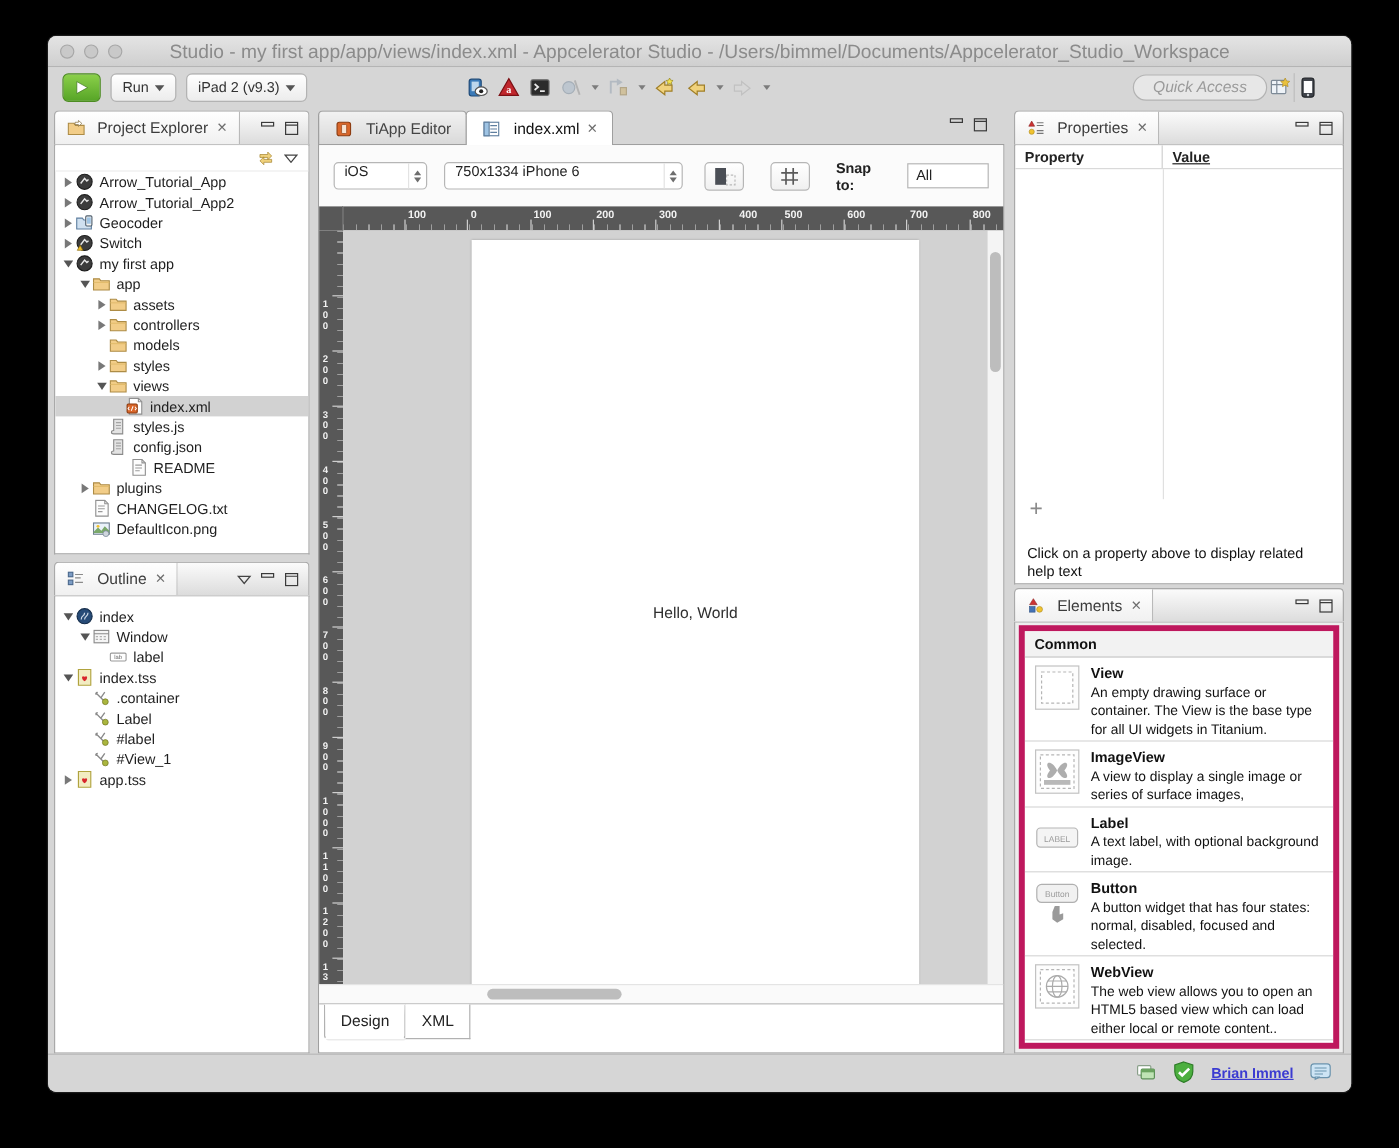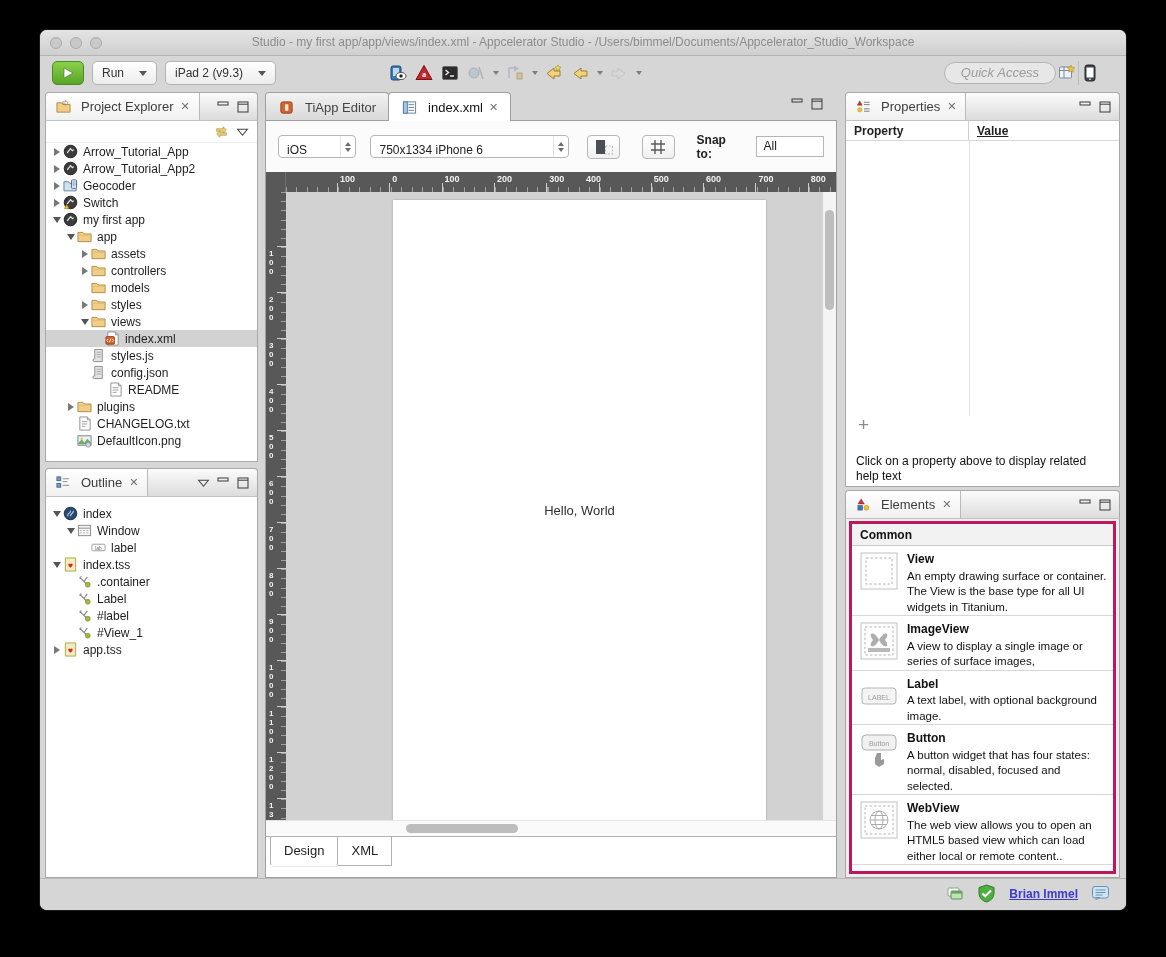--- a/index.html
+++ b/index.html
@@ -4,26 +4,26 @@
 <style>
   * { margin:0; padding:0; box-sizing:border-box; }
   html,body { width:1166px; height:957px; background:#000; font-family:"Liberation Sans",sans-serif; overflow:hidden; }
   .screen { position:relative; width:1166px; height:957px; background:#000; }
   .win { position:absolute; left:40px; top:30px; width:1086px; height:880px; background:#d6d6d6; border-radius:7px; overflow:hidden; box-shadow:0 0 0 1px #1a1a1a; }
 
   
   .titlebar { position:relative; height:26px; background:linear-gradient(#e4e4e4,#cfcfcf); border-bottom:1px solid #b4b4b4; }
   .lights { position:absolute; left:10px; top:7px; display:flex; gap:8px; }
   .light { width:12px; height:12px; border-radius:50%; background:#c9c9c9; border:1px solid #a8a8a8; }
-  .title-text { position:absolute; left:0; right:0; top:5px; text-align:center; font-size:12px; color:#8b8b8b; white-space:nowrap; overflow:hidden; }
+  .title-text { position:absolute; left:0; right:0; top:5px; text-align:center; font-size:16px; color:#8b8b8b; white-space:nowrap; overflow:hidden; }
 
   
   .toolbar { position:relative; height:36px; background:#d6d6d6; }
   .tb-left { position:absolute; left:12px; top:5px; display:flex; gap:8px; align-items:center; }
-  .btn { height:24px; background:linear-gradient(#ffffff,#ececec); border:1px solid #b3b3b3; border-radius:5px; display:flex; align-items:center; gap:15px; padding:0 9px; font-size:12px; color:#333; }
+  .btn { height:24px; background:linear-gradient(#ffffff,#ececec); border:1px solid #b3b3b3; border-radius:5px; display:flex; align-items:center; gap:5px; padding:0 9px; font-size:12px; color:#333; }
   .btn.run-play { width:32px; background:linear-gradient(#8bd04a,#57a527); border-color:#4d8c23; justify-content:center; }
   .caret-down { width:0; height:0; border-left:4px solid transparent; border-right:4px solid transparent; border-top:5px solid #555; }
   .tb-icons { position:absolute; left:348px; top:7px; display:flex; gap:6px; align-items:center; }
   .tbi { width:20px; height:20px; display:flex; align-items:center; justify-content:center; }
   .tbi svg { width:18px; height:18px; }
   .tbi.dim { opacity:.45; }
   .mini-caret { width:0; height:0; border-left:3.5px solid transparent; border-right:3.5px solid transparent; border-top:4px solid #7c7c7c; margin-left:1px; }
   .tb-right { position:absolute; right:26px; top:5px; display:flex; gap:1px; align-items:center;font-style:italic; }
   .quick-access { width:112px; height:22px; border:1px solid #b3b3b3; border-radius:11px; background:#e7e7e7; color:#9a9a9a; font-size:13px; text-align:center; line-height:20px; }
   .persp-sep { width:1px; height:24px; background:#bdbdbd; }
@@ -49,21 +49,21 @@
   .ticon { width:16px; height:15px; margin:0 4px 0 1px; flex:none; }
   .ticon svg { width:15px; height:15px; display:block; }
 
   
   .etabs { position:absolute; left:0; top:0; right:0; height:29px; display:flex; }
   .etab { display:flex; align-items:center; gap:6px; padding:0 12px; font-size:13px; border:1px solid #9f9f9f; border-bottom:none; border-radius:4px 4px 0 0; margin-right:-1px; }
   .etab.inactive { background:linear-gradient(#f2f2f2,#d8d8d8); color:#444; }
   .etab.active { background:#fff; color:#111; position:relative; z-index:2; }
   .editor-body { position:absolute; left:0; top:28px; right:0; bottom:0; background:#fff; border:1px solid #9f9f9f; }
   .design-toolbar { height:51px; display:flex; align-items:center; gap:14px; padding:0 12px; background:#fbfbfb; }
-  .mac-select { height:23px; border:1px solid #b6b6b6; border-radius:4px; background:#fff; display:flex; align-items:flex-end; font-size:12px; color:#222; }
+  .mac-select { height:23px; border:1px solid #b6b6b6; border-radius:4px; background:#fff; display:flex; align-items:flex-start; font-size:12px; color:#222; }
   .mac-select .lbl { padding:0 8px; flex:1; }
   .updown { width:15px; height:100%; display:flex; flex-direction:column; align-items:center; justify-content:center; gap:2px; border-left:1px solid #e3e3e3; }
   .uarr { width:0;height:0;border-left:3.5px solid transparent;border-right:3.5px solid transparent;border-bottom:4.5px solid #6d6d6d; }
   .darr { width:0;height:0;border-left:3.5px solid transparent;border-right:3.5px solid transparent;border-top:4.5px solid #6d6d6d; }
   .tool-btn { width:34px; height:24px; border:1px solid #b6b6b6; border-radius:4px; background:linear-gradient(#fff,#f0f0f0); display:flex; align-items:center; justify-content:center; }
   .snap-label { font-size:12px; color:#222; font-weight:bold; }
   .snap-field { width:70px; height:21px; border:1px solid #b6b6b6; background:#fff; font-size:12px; color:#222; padding:2px 6px; }
 
   .ruler-row { display:flex; height:20px; }
   .ruler-corner { width:20px; height:20px; background:#585858; border-right:1px solid #6e6e6e; }
@@ -91,21 +91,21 @@
 
   
   .prop-header { display:flex; height:20px; border-bottom:1px solid #d9d9d9; font-size:12px; font-weight:bold; color:#222; }
   .prop-col1 { width:123px; padding:3px 0 0 8px; border-right:1px solid #d0d0d0; }
   .prop-col2 { flex:1; padding:3px 0 0 8px;text-decoration:underline; }
   .prop-divider { position:absolute; left:123px; top:20px; bottom:70px; width:1px; background:#e0e0e0; }
   .prop-plus { position:absolute; left:12px; bottom:50px; font-size:19px; color:#8a8a8a; }
   .prop-help { position:absolute; left:10px; right:8px; bottom:2px; font-size:12px; color:#111; line-height:15px; height:30px; overflow:hidden; }
 
   
-  .el-list { position:absolute; left:3px; right:3px; top:2px; bottom:3px; border:3px solid #be185d; overflow:hidden; background:#fff; }
+  .el-list { position:absolute; left:3px; right:3px; top:2px; bottom:3px; border:5px solid #be185d; overflow:hidden; background:#fff; }
   .el-section { height:22px; background:#f2f2f2; border-bottom:1px solid #c9c9c9; font-size:12px; font-weight:bold; color:#111; padding:4px 0 0 8px; }
   .el-item { display:flex; border-bottom:1px solid #d8d8d8; padding:6px 6px 0 8px; }
   .el-icon { width:38px; height:38px; flex:none; margin-right:9px; }
   .el-icon svg { width:38px; height:38px; }
   .el-text { font-size:11.5px; color:#111; line-height:15.5px; }
   .el-name { font-weight:bold; font-size:12px; margin-bottom:1px; }
 
   
   .statusbar { position:relative; height:32px; background:#d6d6d6; border-top:1px solid #b8b8b8; }
   .sb-right { position:absolute; right:16px; top:5px; display:flex; align-items:center; gap:13px; }
@@ -686,21 +686,21 @@
                 <span class="h-num" style="left:54px">100</span>
                 <span class="h-tick" style="left:103.3px"></span>
                 <span class="h-num" style="left:106.3px">0</span>
                 <span class="h-tick" style="left:155.6px"></span>
                 <span class="h-num" style="left:158.6px">100</span>
                 <span class="h-tick" style="left:207.89999999999998px"></span>
                 <span class="h-num" style="left:210.89999999999998px">200</span>
                 <span class="h-tick" style="left:260.2px"></span>
                 <span class="h-num" style="left:263.2px">300</span>
                 <span class="h-tick" style="left:312.5px"></span>
-                <span class="h-num" style="left:300px">400</span>
+                <span class="h-num" style="left:330px">400</span>
                 <span class="h-tick" style="left:364.79999999999995px"></span>
                 <span class="h-num" style="left:367.79999999999995px">500</span>
                 <span class="h-tick" style="left:417.09999999999997px"></span>
                 <span class="h-num" style="left:420.09999999999997px">600</span>
                 <span class="h-tick" style="left:469.4px"></span>
                 <span class="h-num" style="left:472.4px">700</span>
                 <span class="h-tick" style="left:521.7px"></span>
                 <span class="h-num" style="left:524.7px">800</span>
               </div>
           </div>

